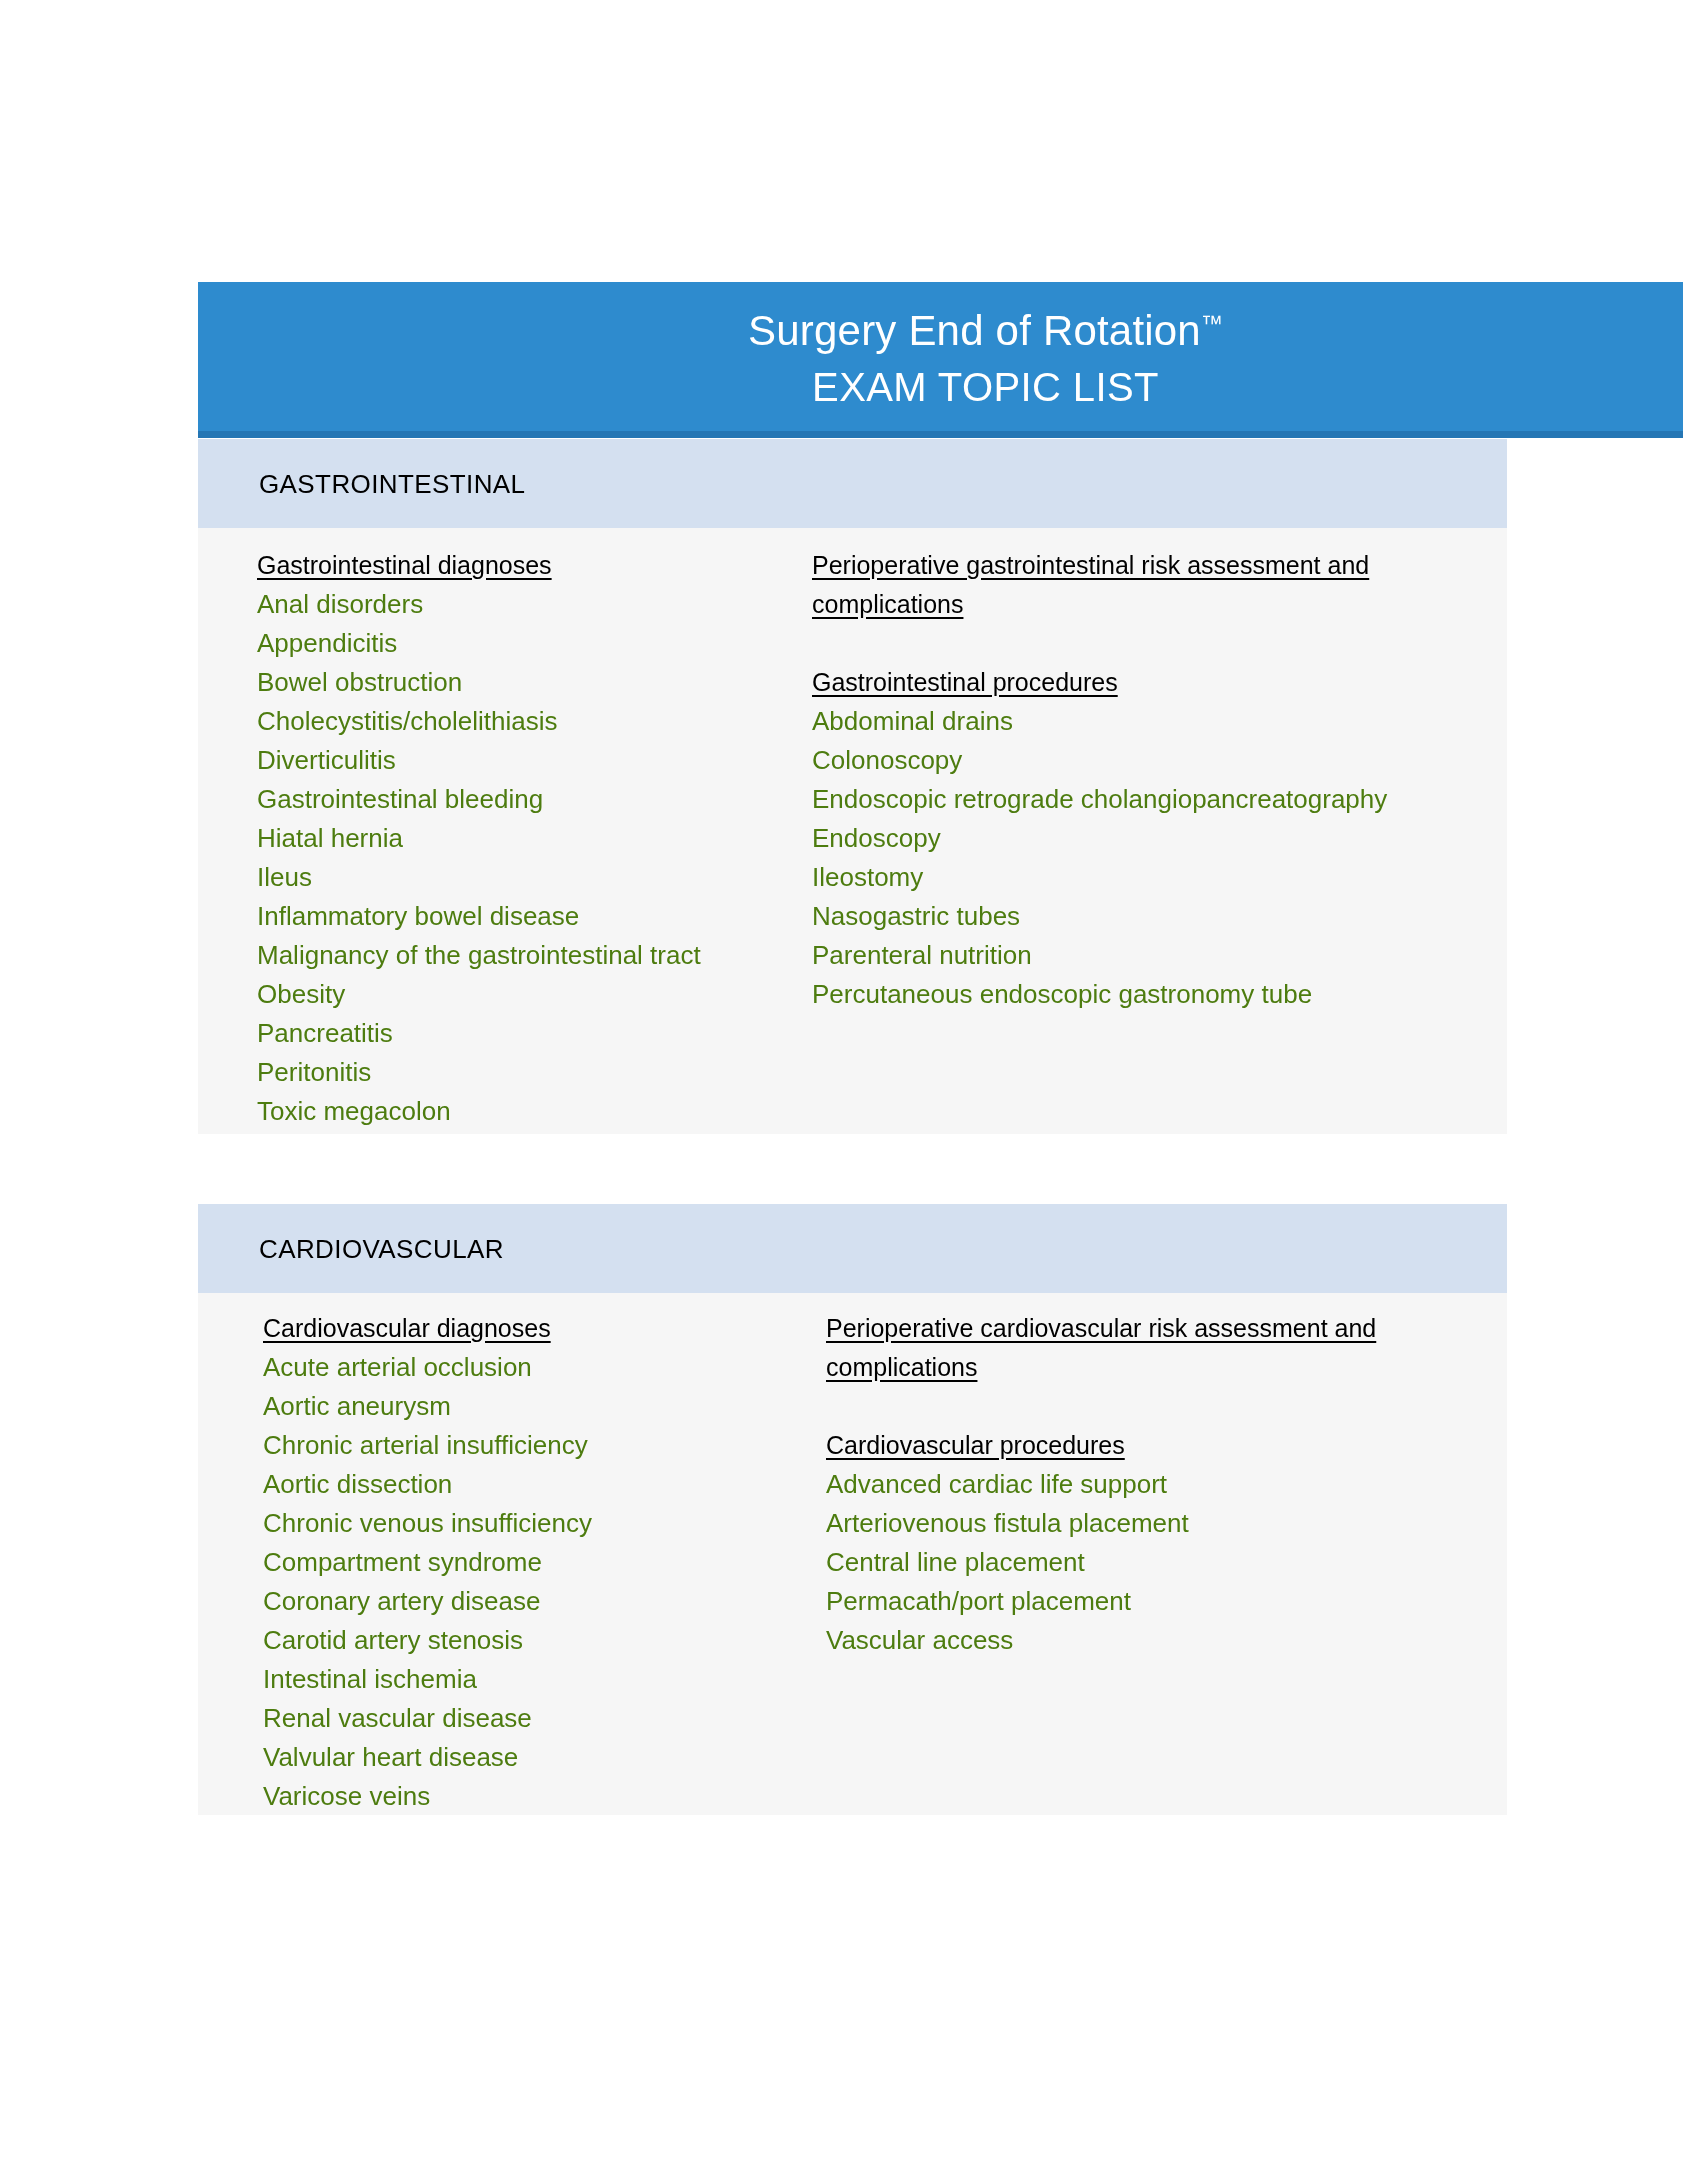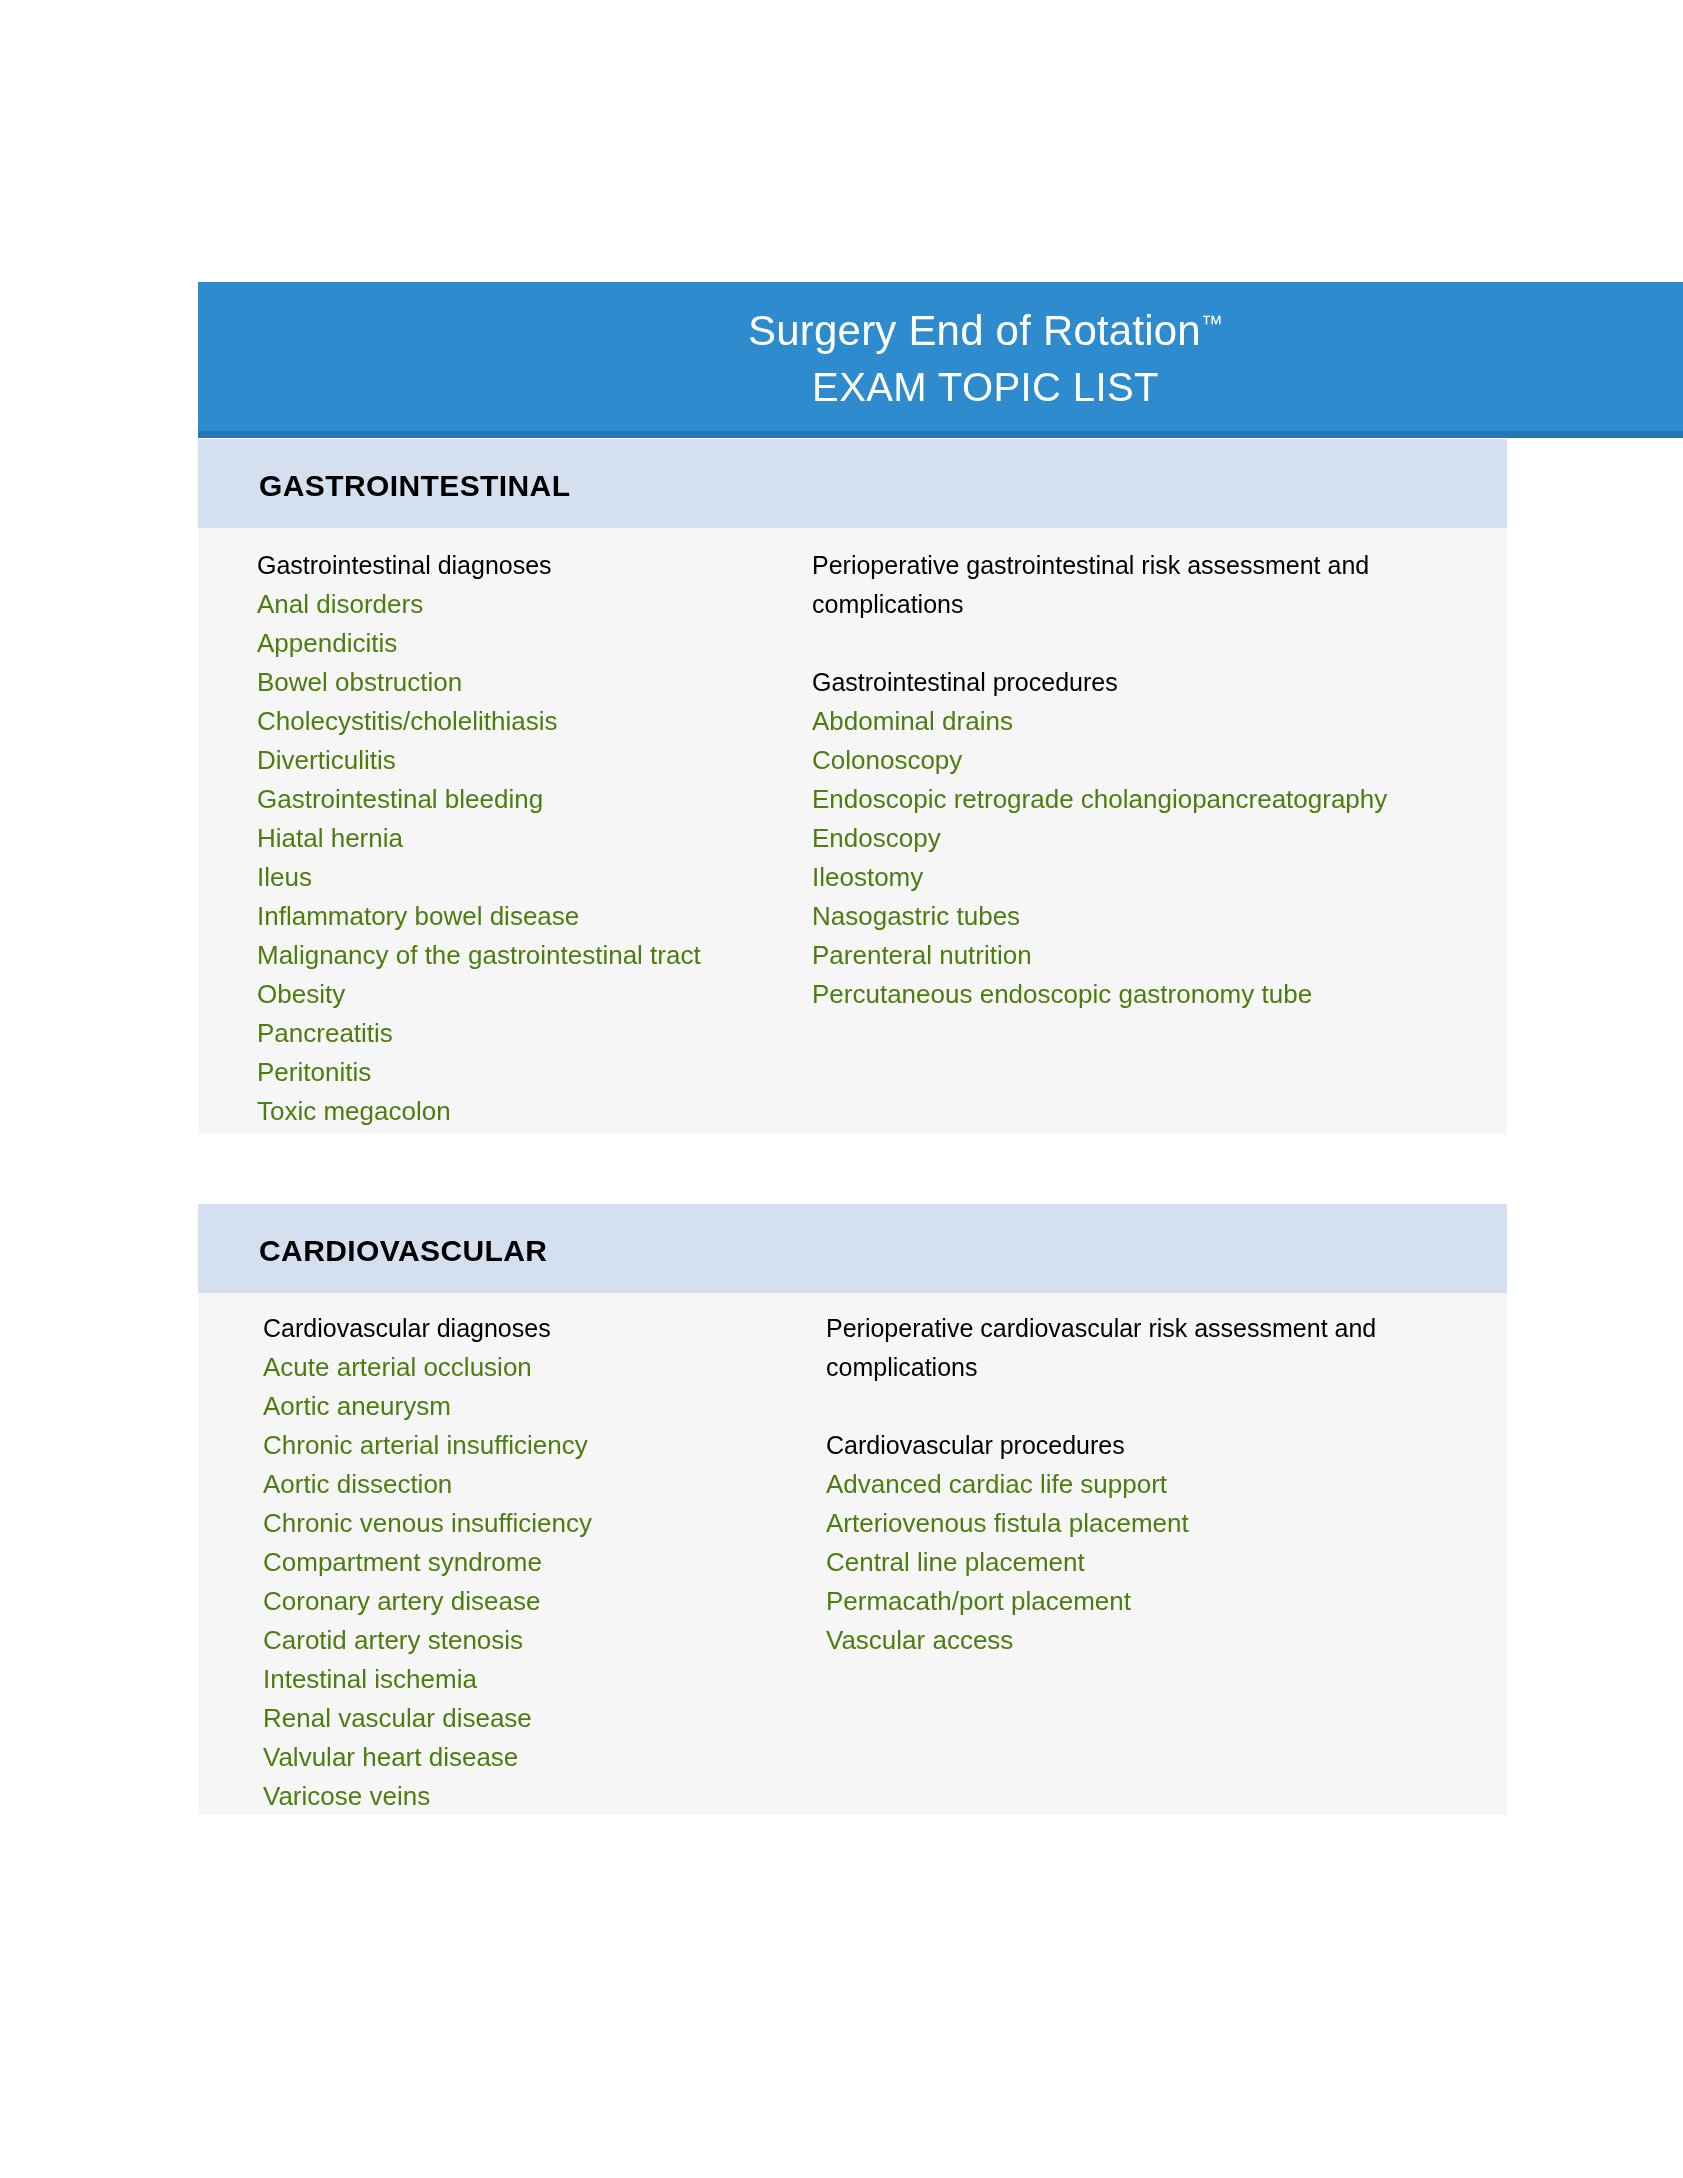--- a/index.html
+++ b/index.html
@@ -75,22 +75,22 @@
     left: 198px;
     width: 1309px;
     height: 89px;
     background: #D4E0F0;
     box-sizing: border-box;
   }
   .section-head .section-title {
     position: absolute;
     left: 61px;
     top: 30px;
-    font-size: 30px;
-    font-weight: bold;
+    font-size: 26px;
+    font-weight: normal;
     color: #000000;
     letter-spacing: 0.4px;
   }
 
   
   .section-body {
     position: absolute;
     left: 198px;
     width: 1309px;
     background: #F6F6F6;
@@ -104,20 +104,21 @@
   .col {
     position: absolute;
     top: 0;
   }
   .col-left  { left: 59px;  width: 554px; }
   .col-right { left: 614px; width: 644px; }
 
   .grp-title {
     font-size: 25px;
     line-height: 39px;
+    text-decoration: underline;
     text-underline-offset: 4px;
     color: #000000;
   }
   .item {
     font-size: 26px;
     line-height: 39px;
     color: #4d7c0f;
     white-space: nowrap;
   }
   .spacer {

